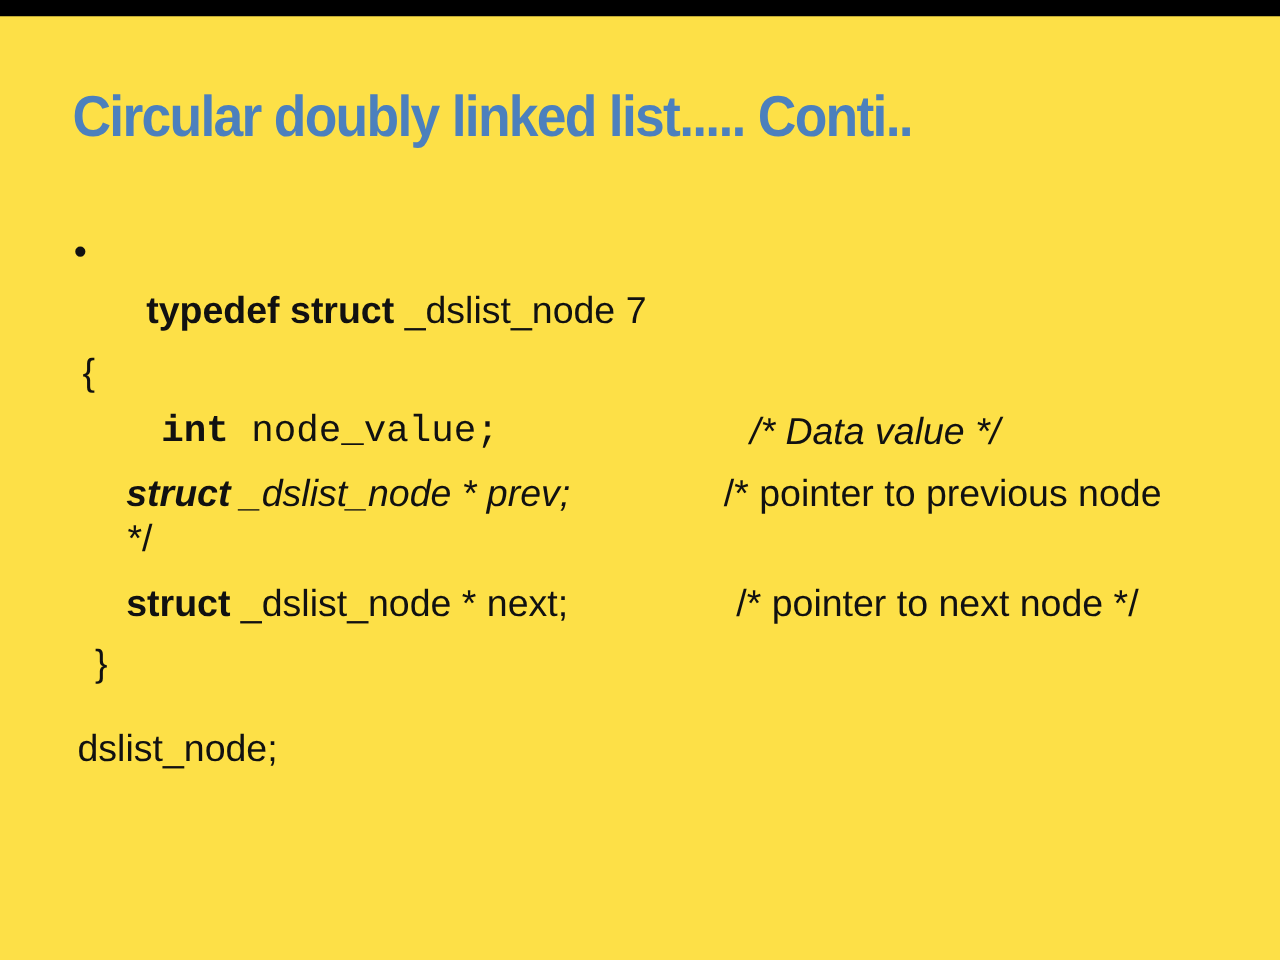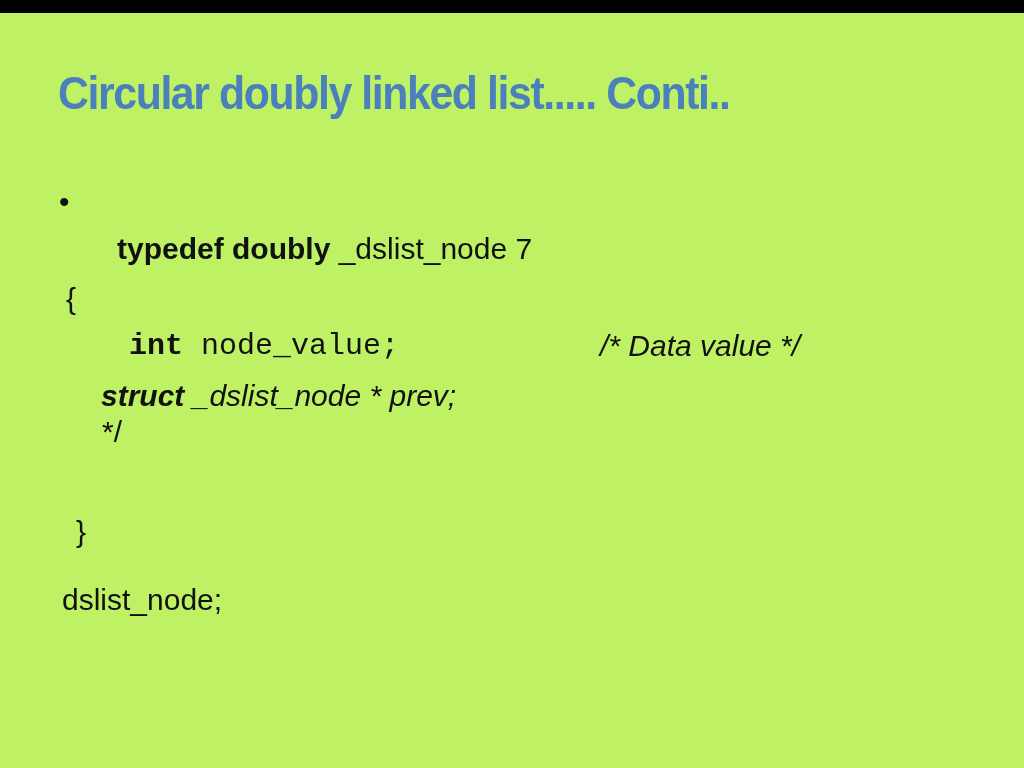--- a/index.html
+++ b/index.html
@@ -5,21 +5,21 @@
   * { margin: 0; padding: 0; box-sizing: border-box; }
   html, body { background: #ffffff; }
   body {
     width: 1024px; height: 768px;
     font-family: "Liberation Sans", sans-serif;
     overflow: hidden;
   }
   .slide {
     position: relative;
     width: 1024px; height: 768px;
-    background: #bef264;
+    background: #fde047;
     overflow: hidden;
     padding-left: 28px;
   }
   .topbar {
     position: absolute; top: 0; left: 0;
     width: 1024px; height: 13px;
     background: #000000;
   }
   .title {
     position: absolute;
@@ -58,40 +58,45 @@
 
 <div class="slide">
 
   <div class="topbar"></div>
 
   <h1 class="title">Circular doubly linked list..... Conti..</h1>
 
   <div class="bullet-line" style="top:184px;">•</div>
 
   <div class="line" style="top:232px;">
-    <span class="seg" style="left:117px;"><b class="kw">typedef doubly</b><span> _dslist_node 7</span></span>
+    <span class="seg" style="left:117px;"><b class="kw">typedef struct</b><span> _dslist_node 7</span></span>
   </div>
 
   <div class="line" style="top:282px;">
     <span class="seg" style="left:66px;">{</span>
   </div>
 
   <div class="line" style="top:329px;">
     <span class="seg" style="left:129px;font-family:Liberation Mono, monospace;"><b class="kw">int</b><span> node_value;</span></span>
     <span class="seg" style="left:600px;font-style:italic;">/* Data value */</span>
   </div>
 
   <div class="line" style="top:379px;">
     <span class="seg" style="left:101px;font-style:italic;"><b class="kw">struct</b><span> _dslist_node * prev;</span></span>
+    <span class="seg" style="left:579px;">/* pointer to previous node</span>
   </div>
 
   <div class="line" style="top:415px;">
     <span class="seg" style="left:102px;">*/</span>
   </div>
 
+  <div class="line" style="top:467px;">
+    <span class="seg" style="left:101px;"><b class="kw">struct</b><span> _dslist_node * next;</span></span>
+    <span class="seg" style="left:589px;">/* pointer to next node */</span>
+  </div>
 
   <div class="line" style="top:515px;">
     <span class="seg" style="left:76px;">}</span>
   </div>
 
   <div class="line" style="top:583px;">
     <span class="seg" style="left:62px;">dslist_node;</span>
   </div>
 
 </div>

